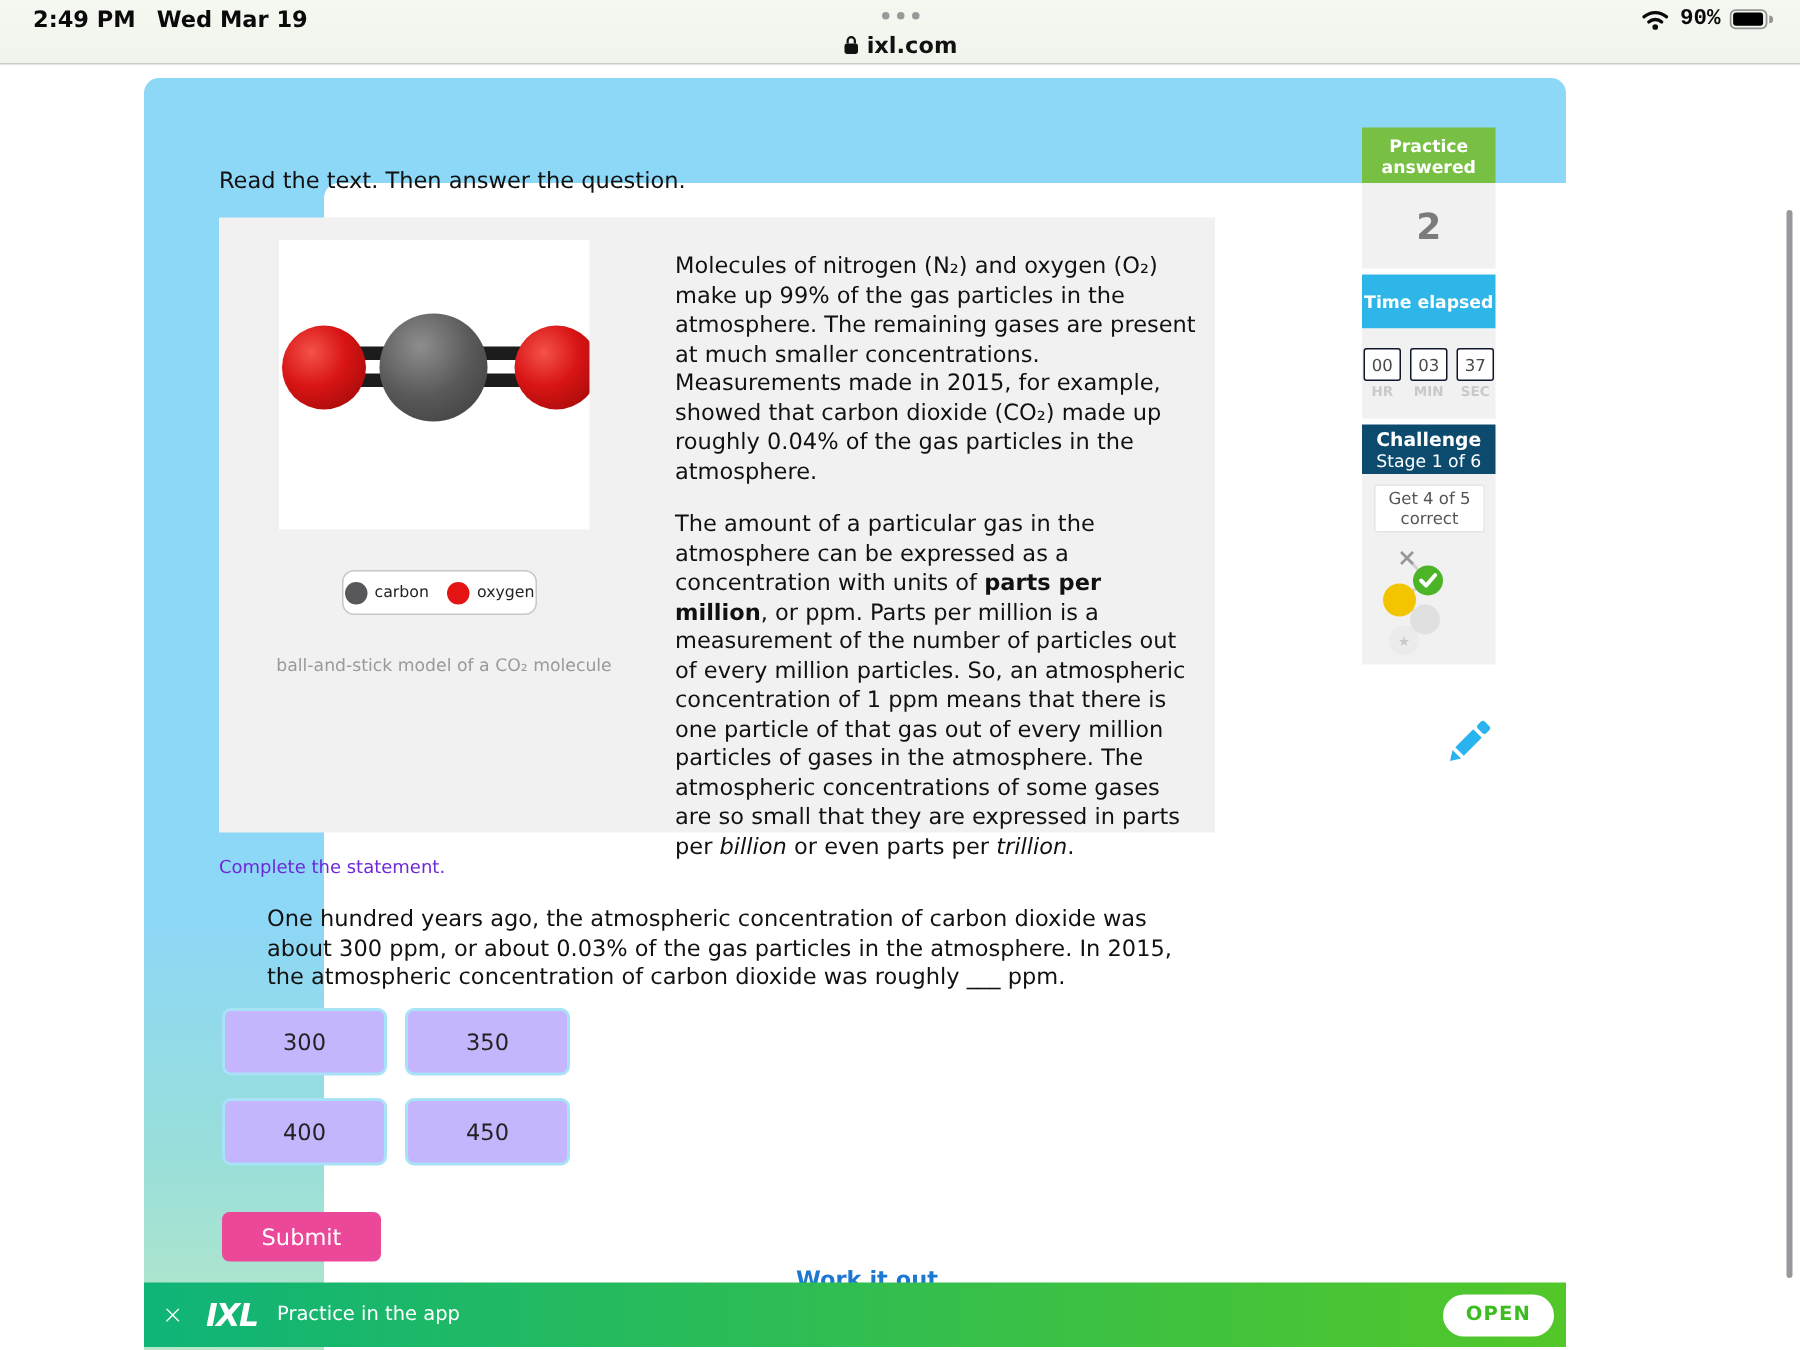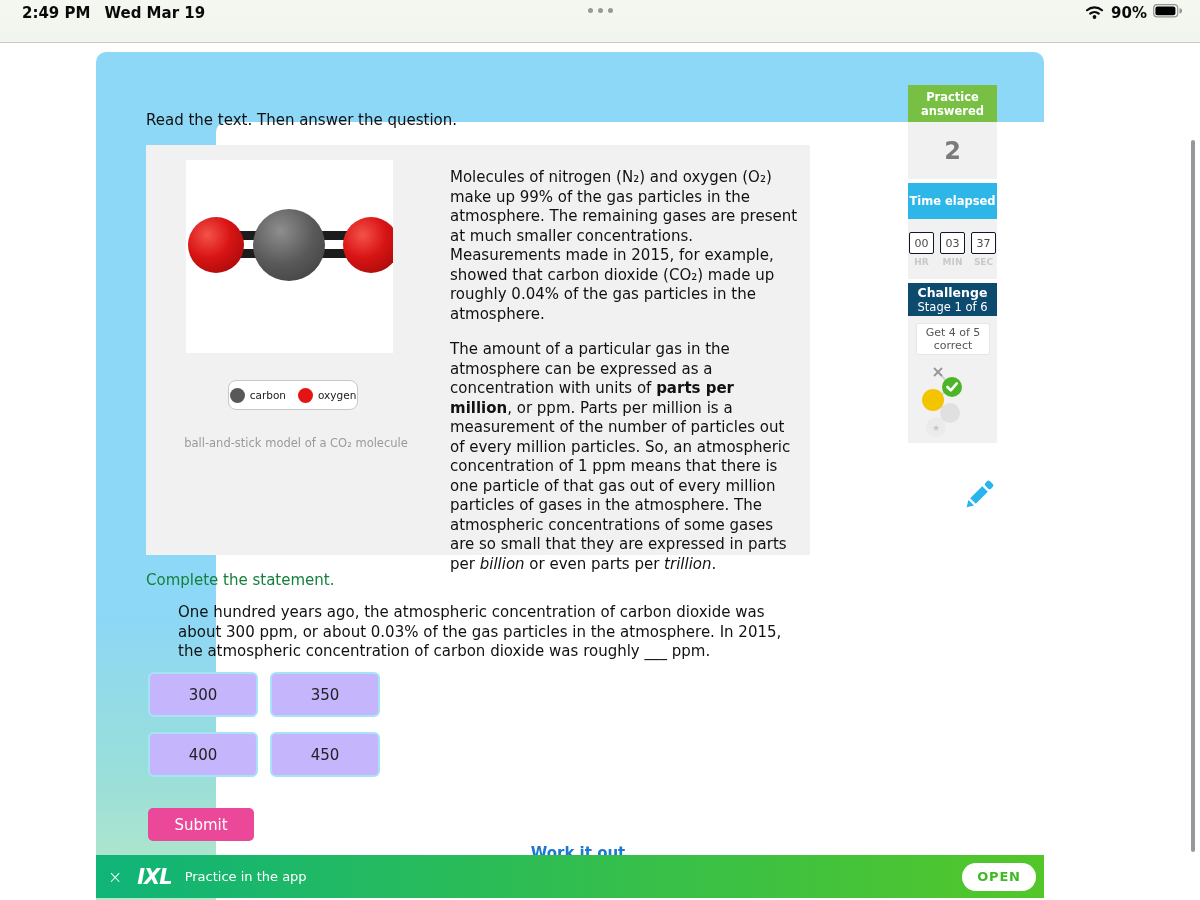--- a/index.html
+++ b/index.html
@@ -9,43 +9,43 @@
 
   
   #status-bar { position:absolute; left:0; top:0; width:1200px; height:43px;
     background:linear-gradient(180deg,#f5f8f1,#eff4ec); border-bottom:1px solid #c9cdc6; }
   .sb-left { position:absolute; left:22px; top:4px; font-size:15px; font-weight:600; color:#0a0a0a; }
   .sb-left span { margin-right:14px; }
   .tab-dots { position:absolute; left:0; right:0; top:8px; display:flex; justify-content:center; gap:5px; }
   .tab-dots i { width:5px; height:5px; border-radius:50%; background:#98999b; }
   .sb-url { position:absolute; left:0; right:0; top:21px; display:flex; justify-content:center;
     align-items:center; gap:5px; font-size:15px; font-weight:600; color:#111; }
-  .sb-right { position:absolute; right:18px; top:4px; display:flex; align-items:flex-start; gap:6px;
-    font-size:15px; font-weight:600; color:#0a0a0a; }
+  .sb-right { position:absolute; right:18px; top:4px; display:flex; align-items:center; gap:6px;
+    font-size:15px; font-weight:600; color:#0a0a0a;font-family:Liberation Mono, monospace; }
 
   
   #frame { position:absolute; left:96px; top:52px; width:948px; height:848px;
     border-radius:10px 10px 0 0;
     background:linear-gradient(180deg,#8dd7f7 0%,#8dd7f7 66%,#98dedb 84%,#b6e8c8 100%); }
   #card { position:absolute; left:120px; top:70px; width:900px; height:830px;
     background:#fff; border-radius:10px; }
 
   .instruction { left:146px; top:111px; font-size:15px; color:#111; }
   .passage-panel { left:146px; top:145px; width:664px; height:410px; background:#f1f1f1; }
   .molecule-box { left:186px; top:160px; width:207px; height:193px; background:#fff; }
   .legend { left:228px; top:380px; width:130px; height:30px; background:#fff;
     border:1px solid #c8c8c8; border-radius:8px; display:flex; align-items:center;
     justify-content:center; gap:12px; }
   .legend-item { display:flex; align-items:center; gap:5px; font-size:10.5px; color:#222; }
   .legend-dot { width:15px; height:15px; border-radius:50%; }
   .caption { left:156px; top:436px; width:280px; text-align:center; font-size:11.5px; color:#9a9a9a; }
   .passage-text { left:450px; top:168px; width:348px; font-size:15px; line-height:19.5px; color:#111; }
   .passage-text p + p { margin-top:16px; }
 
-  .prompt { left:146px; top:571px; font-size:15px; color:#15803d; }
+  .prompt { left:146px; top:571px; font-size:12px; color:#6d28d9; }
   .statement { left:178px; top:603px; width:632px; font-size:15px; line-height:19.5px; color:#111; }
 
   .choice { width:110px; height:45px; background:#c4b5fd; border:2px solid #a8e2f6;
     border-radius:6px; font-size:15px; color:#222; display:flex; align-items:center;
     justify-content:center; cursor:pointer; font-family:inherit; }
   .submit { left:148px; top:808px; width:106px; height:33px; background:#ec4899; border:none;
     border-radius:5px; color:#fff; font-size:15px; font-family:inherit; cursor:pointer; }
   .work-it-out { left:448px; top:844px; width:260px; text-align:center; font-size:15px;
     font-weight:700; color:#1d78d2; cursor:pointer; }
 
@@ -93,20 +93,27 @@
 
 <div id="status-bar">
   <div class="sb-left">
     <span>2:49 PM</span><span>Wed Mar 19</span>
   </div>
   <div class="tab-dots">
       <i></i>
       <i></i>
       <i></i>
     </div>
+  <div class="sb-url">
+    <svg width="11" height="14" viewBox="0 0 11 14">
+      <path d="M3.1 6V4.2a2.4 2.4 0 0 1 4.8 0V6" stroke="#111" stroke-width="1.5" fill="none"></path>
+      <rect x="1" y="6" width="9" height="7" rx="1.6" fill="#111"></rect>
+    </svg>
+    <span>ixl.com</span>
+  </div>
   <div class="sb-right">
     <svg width="21" height="16" viewBox="0 0 21 16">
       <path d="M3 6.2a11.3 11.3 0 0 1 15 0" stroke="#0a0a0a" stroke-width="2.2" fill="none" stroke-linecap="round"></path>
       <path d="M6.2 9.6a6.6 6.6 0 0 1 8.6 0" stroke="#0a0a0a" stroke-width="2.2" fill="none" stroke-linecap="round"></path>
       <circle cx="10.5" cy="13" r="1.9" fill="#0a0a0a"></circle>
     </svg>
     <span>90%</span>
     <svg width="29" height="14" viewBox="0 0 29 14">
       <rect x="0.7" y="0.7" width="24" height="12.2" rx="3.4" fill="none" stroke="rgba(0,0,0,0.4)" stroke-width="1.2"></rect>
       <rect x="2.4" y="2.4" width="20" height="8.8" rx="2" fill="#000"></rect>

